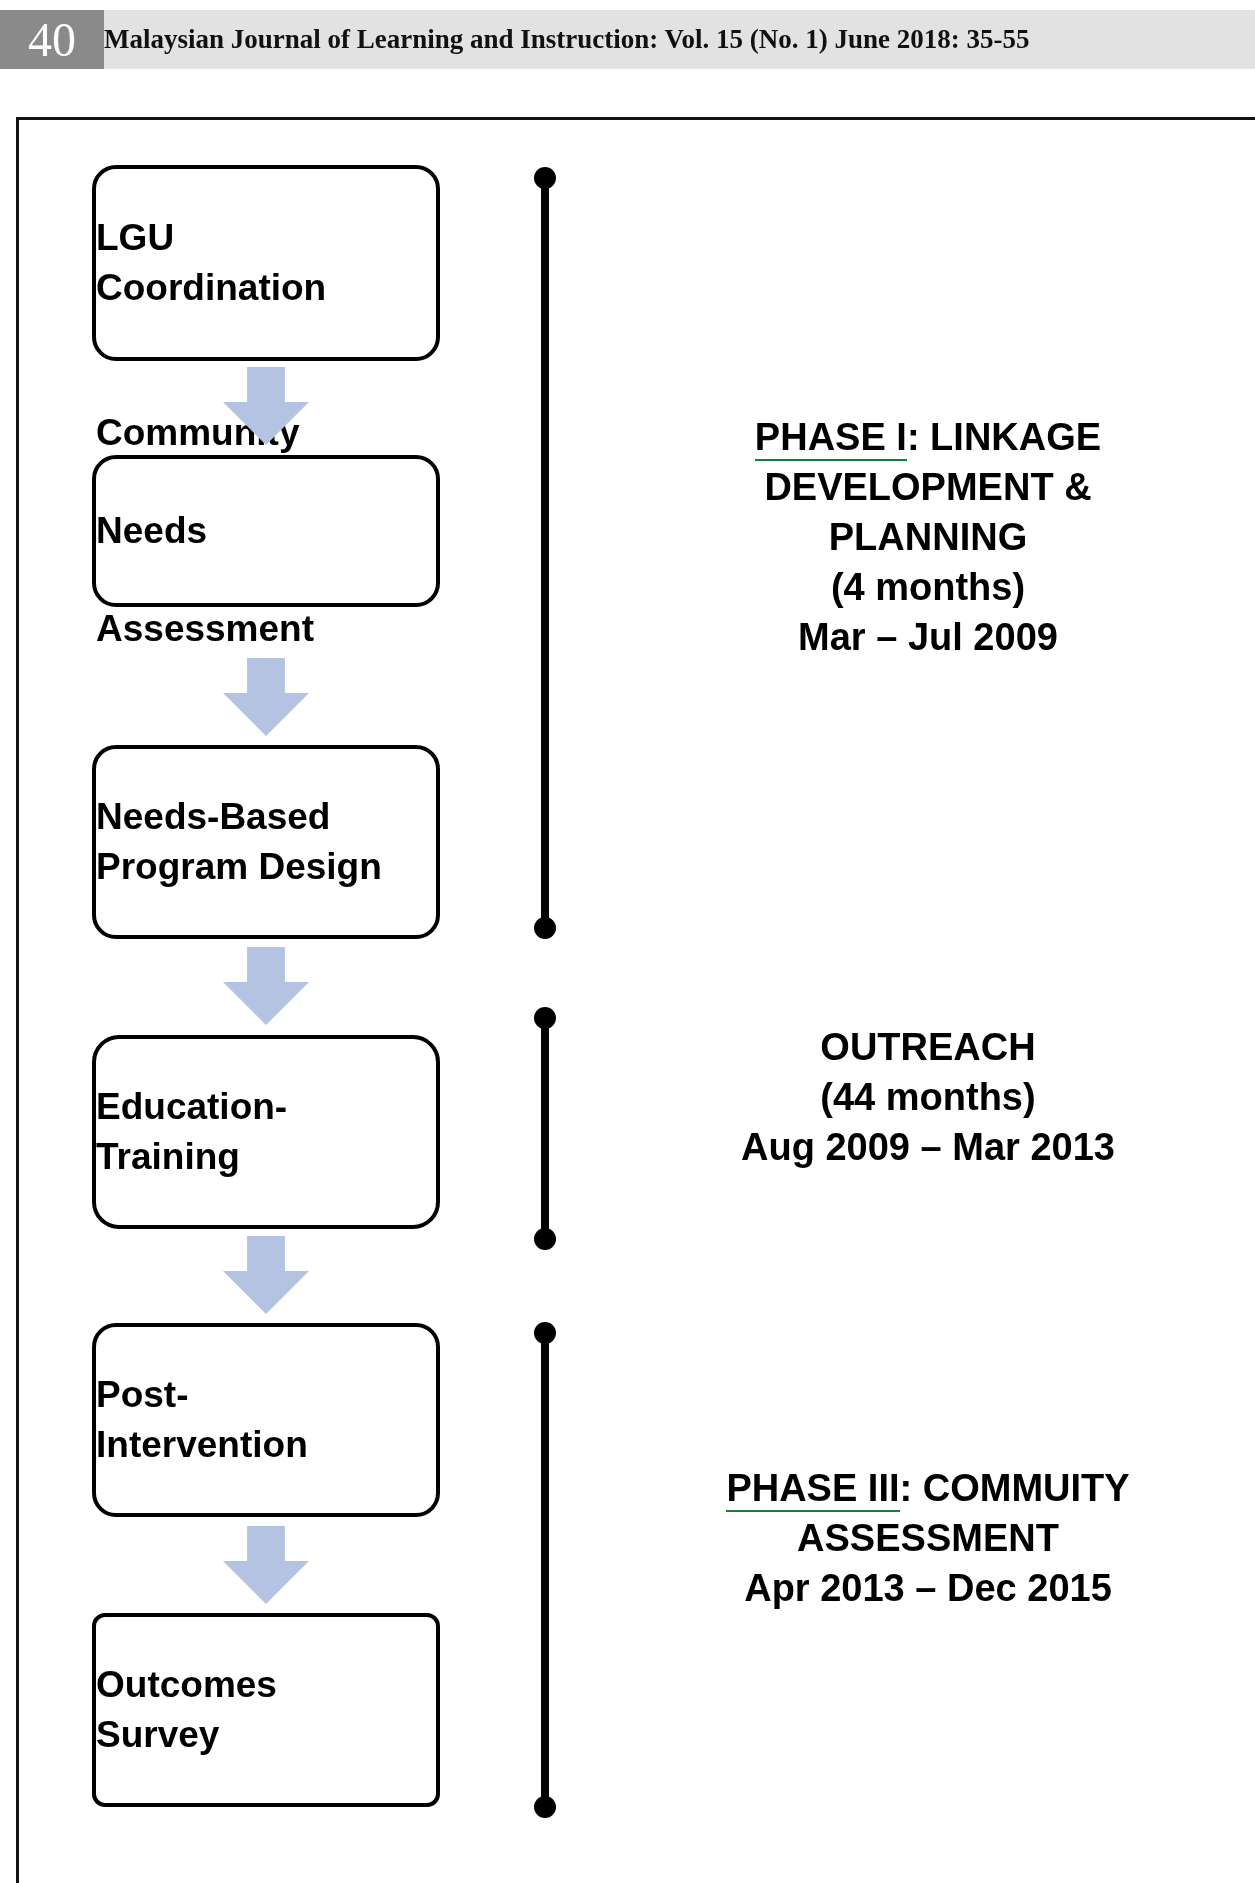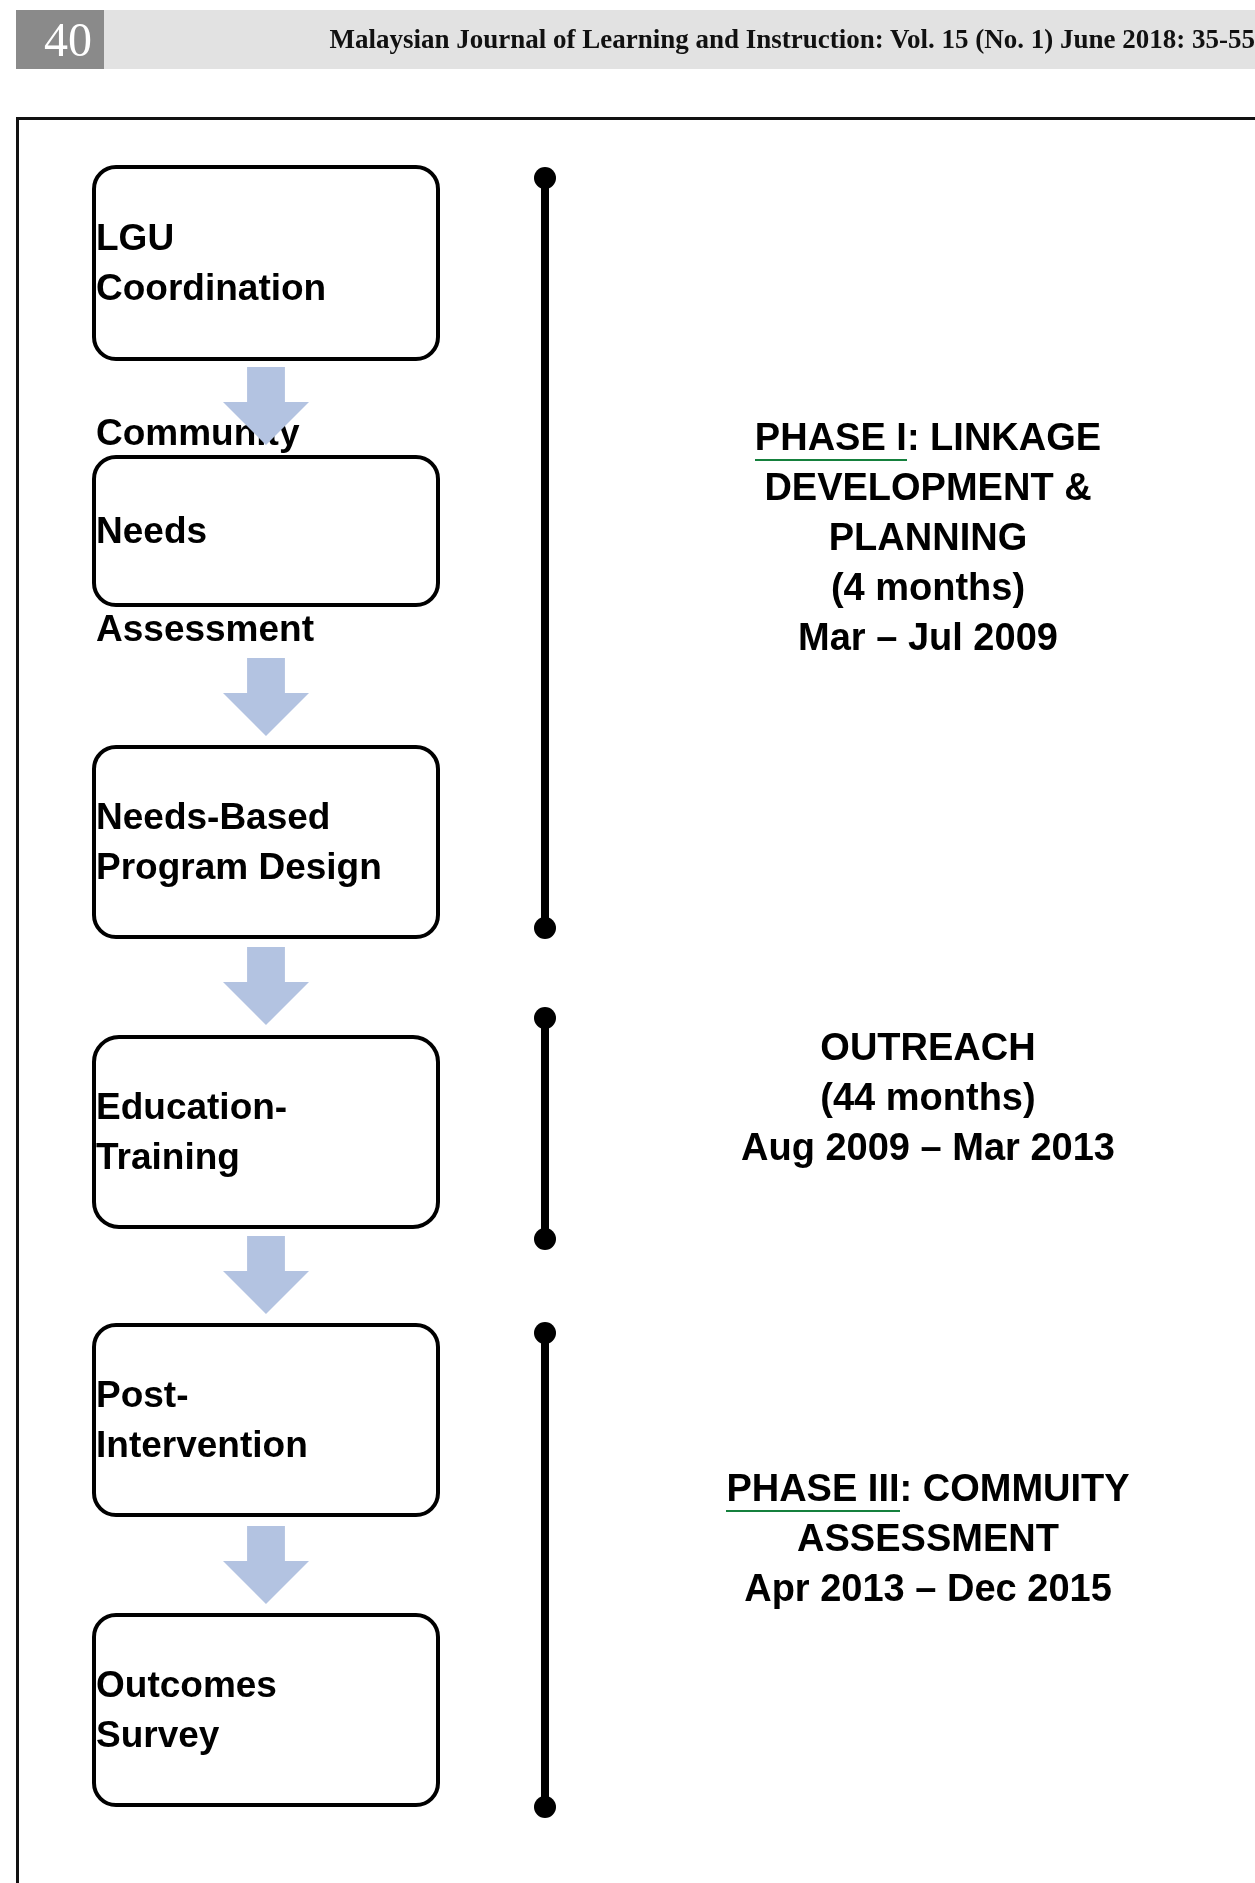--- a/index.html
+++ b/index.html
@@ -15,28 +15,28 @@
 
   
   .page-num-box {
     position: absolute;
     left: 0; top: 10px;
     width: 104px; height: 59px;
     background: #8a8a8a;
     color: #ffffff;
     font-family: "Liberation Serif", serif;
     font-size: 48px;
-    display: flex; align-items: center; justify-content: center; margin-left: 16px;
+    display: flex; align-items: center; justify-content: center;
   }
   .title-band {
     position: absolute;
     left: 104px; top: 10px;
     width: 1151px; height: 59px;
     background: #e2e2e2;
-    display: flex; align-items: center; justify-content: flex-end;
+    display: flex; align-items: center; justify-content: flex-start;
   }
   .title-band .jtitle {
     font-family: "Liberation Serif", serif;
     font-weight: bold;
     font-size: 27px;
     color: #111;
     white-space: nowrap;
   }
 
   
@@ -135,21 +135,21 @@
   <span>Program Design</span>
 </div>
 <div class="step" style="top:1035px;height:194px;border-radius:27px;">
   <span>Education-</span>
   <span>Training</span>
 </div>
 <div class="step" style="top:1323px;height:194px;">
   <span>Post-</span>
   <span>Intervention</span>
 </div>
-<div class="step" style="top:1613px;height:194px;">
+<div class="step" style="top:1613px;height:194px;border-radius:13px;">
   <span>Outcomes</span>
   <span>Survey</span>
 </div>
 
 <div class="arrow" style="top:367px;"></div>
 <div class="arrow" style="top:658px;"></div>
 <div class="arrow" style="top:947px;"></div>
 <div class="arrow" style="top:1236px;"></div>
 <div class="arrow" style="top:1526px;"></div>
 

